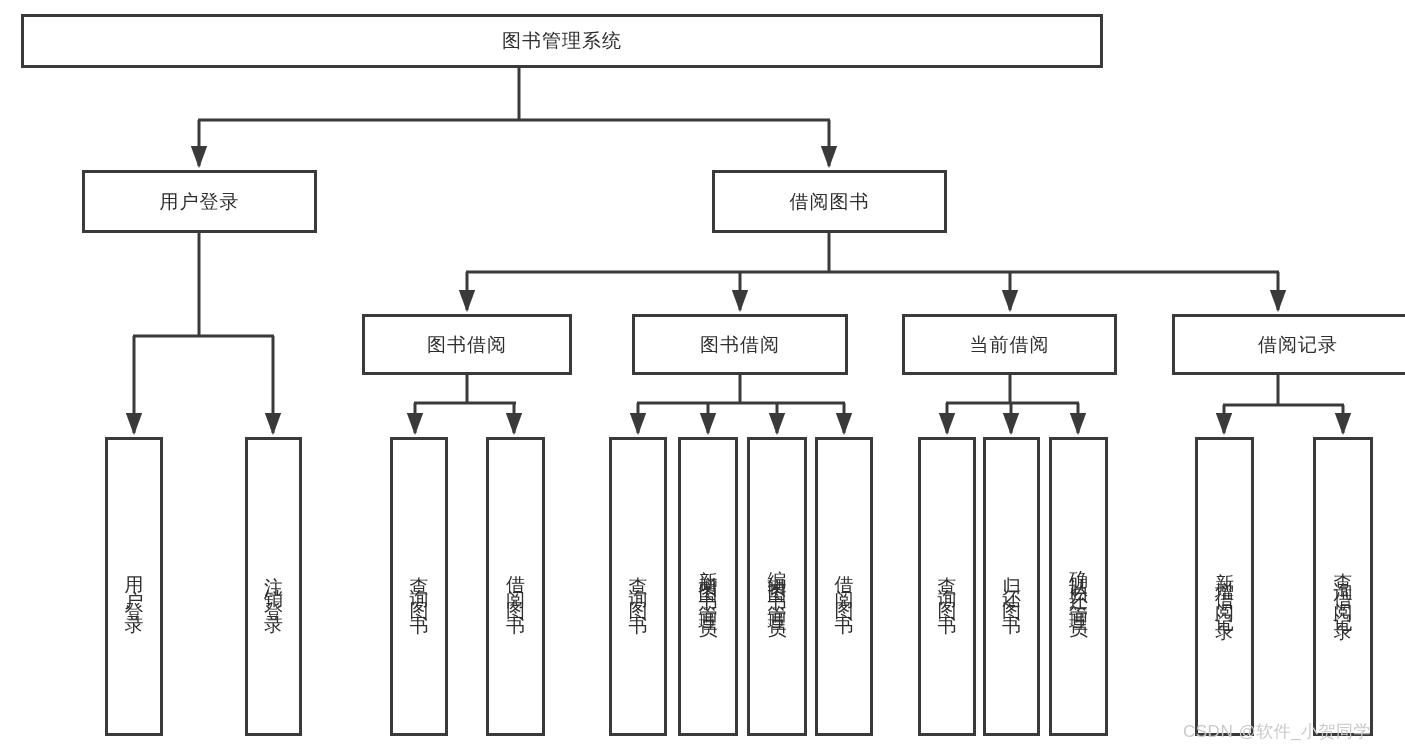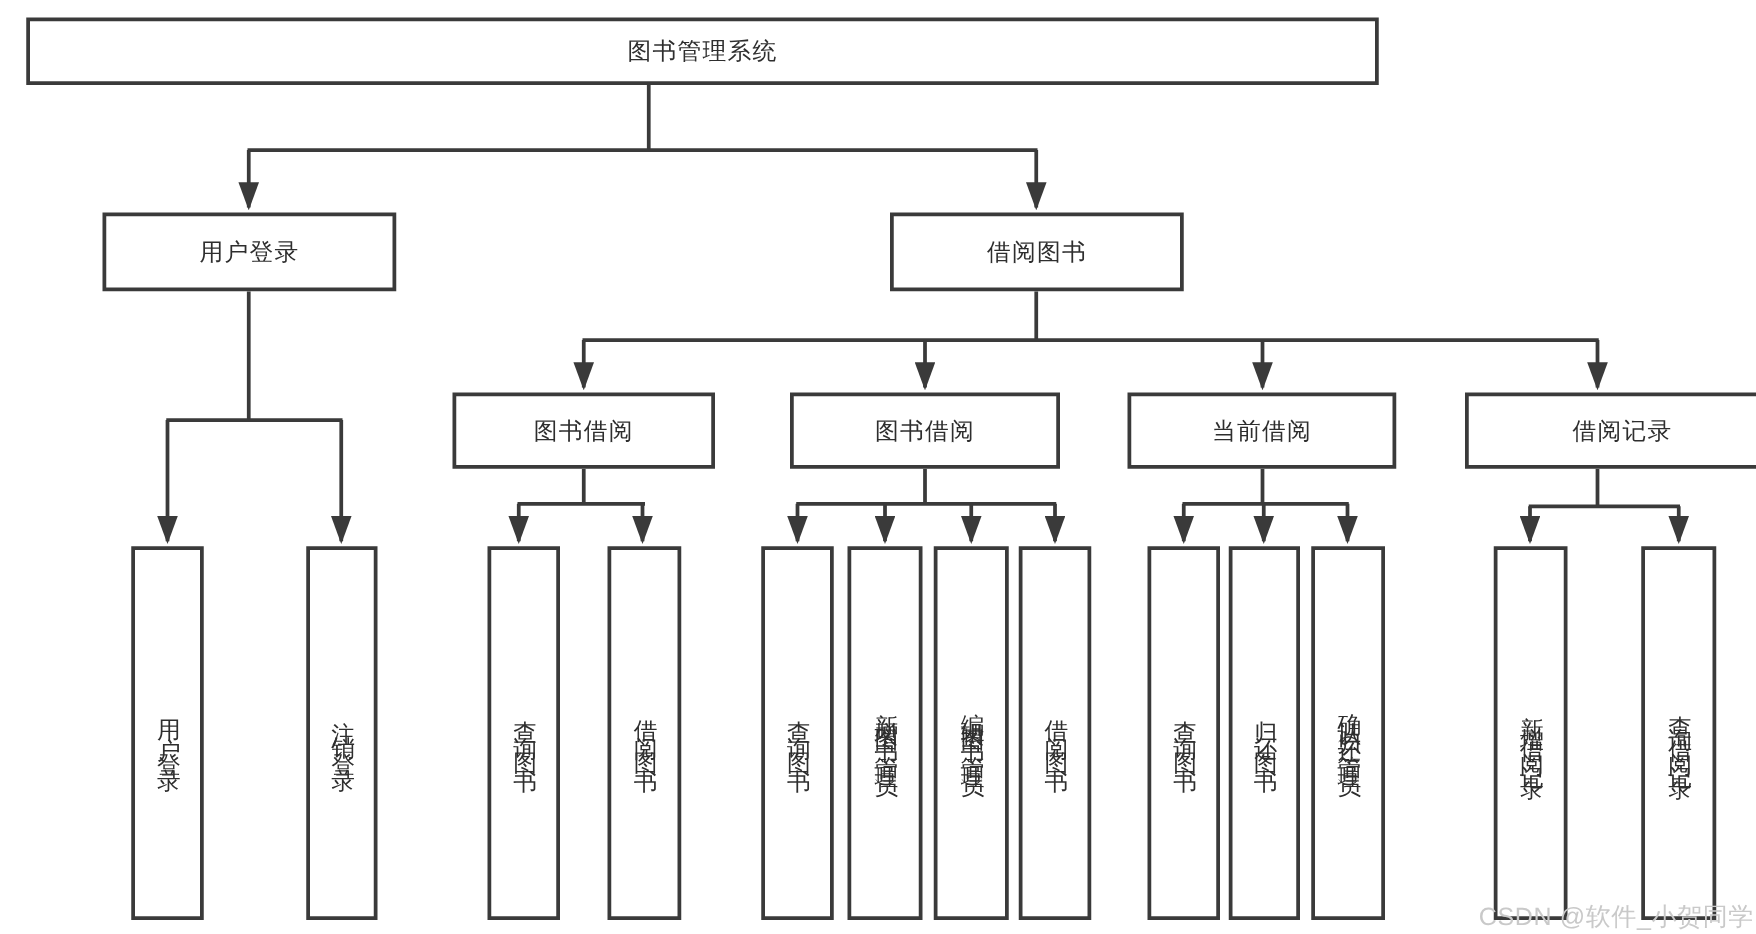--- a/index.html
+++ b/index.html
@@ -47,21 +47,21 @@
     letter-spacing: 13px;
     white-space: nowrap;
   }
   .node.v.tight span { letter-spacing: 7px; }
   .node.v.mid span { letter-spacing: 10px; }
 
   .watermark {
     position: absolute;
     left: 1183px;
     top: 720px;
-    font-size: 20px;
+    font-size: 17px;
     color: var(--watermark-color);
     white-space: nowrap;
     letter-spacing: 0.5px;
   }
 </style>
 </head>
 <body>
 
 <div class="canvas">
 

